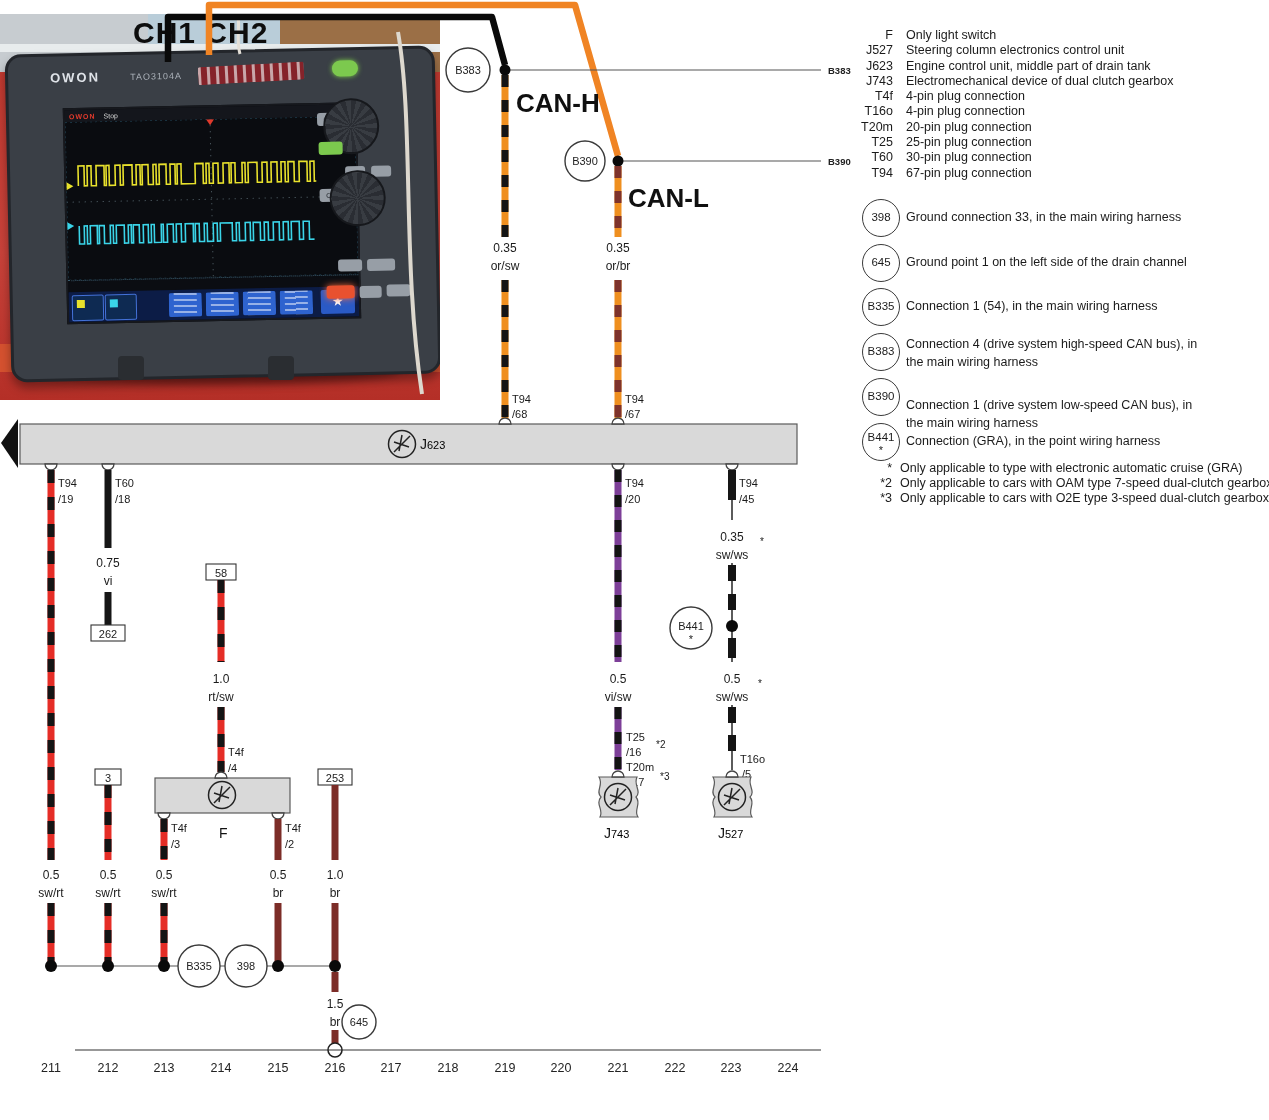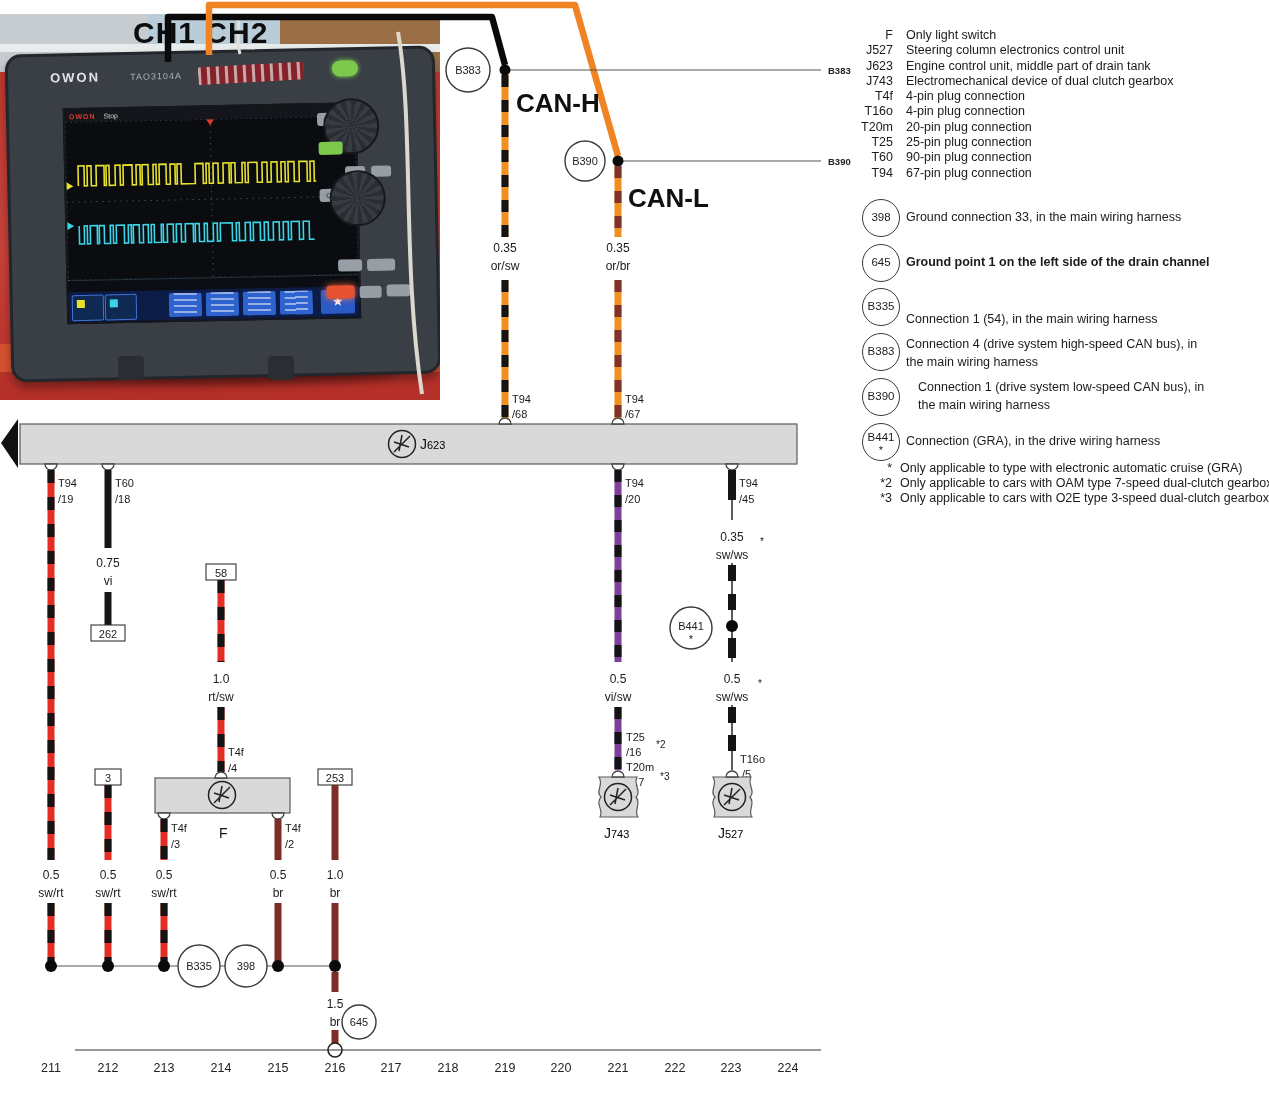--- a/index.html
+++ b/index.html
@@ -442,52 +442,52 @@
       <div class="lrow">
           <span class="lkey">T20m</span>
           <span class="ltext">20-pin plug connection</span>
         </div>
       <div class="lrow">
           <span class="lkey">T25</span>
           <span class="ltext">25-pin plug connection</span>
         </div>
       <div class="lrow">
           <span class="lkey">T60</span>
-          <span class="ltext">90-pin plug connection</span>
+          <span class="ltext">30-pin plug connection</span>
         </div>
       <div class="lrow">
           <span class="lkey">T94</span>
           <span class="ltext">67-pin plug connection</span>
         </div>
     </div>
 
     <div class="citem" style="top:199px;">
       <span class="ccircle">398</span>
       <div class="ctext" style="top:11px;">Ground connection 33, in the main wiring harness</div>
     </div>
     <div class="citem" style="top:244px;">
       <span class="ccircle">645</span>
-      <div class="ctext" style="top:11px;font-weight:bold;">Ground point 1 on the left side of the drain channel</div>
+      <div class="ctext" style="top:11px;">Ground point 1 on the left side of the drain channel</div>
     </div>
     <div class="citem" style="top:288px;">
       <span class="ccircle">B335</span>
-      <div class="ctext" style="top:24px;">Connection 1 (54), in the main wiring harness</div>
+      <div class="ctext" style="top:11px;">Connection 1 (54), in the main wiring harness</div>
     </div>
     <div class="citem" style="top:333px;">
       <span class="ccircle">B383</span>
       <div class="ctext w2" style="top:2px;line-height:18px;">Connection 4 (drive system high-speed CAN bus), in the main wiring harness</div>
     </div>
     <div class="citem" style="top:378px;">
       <span class="ccircle">B390</span>
-      <div class="ctext w2" style="top:0;line-height:18px;margin-left:12px;">Connection 1 (drive system low-speed CAN bus), in the main wiring harness</div>
+      <div class="ctext w2" style="top:18px;line-height:18px;">Connection 1 (drive system low-speed CAN bus), in the main wiring harness</div>
     </div>
     <div class="citem" style="top:423px;">
       <span class="ccircle" style="line-height:26px;">B441</span>
       <span class="cstar">*</span>
-      <div class="ctext" style="top:11px;">Connection (GRA), in the drive wiring harness</div>
+      <div class="ctext" style="top:11px;">Connection (GRA), in the point wiring harness</div>
     </div>
 
     <div class="nrow" style="top:461px;">
       <span class="nkey">*</span>
       <span class="ntext">Only applicable to type with electronic automatic cruise (GRA)</span>
     </div>
     <div class="nrow" style="top:476px;">
       <span class="nkey">*2</span>
       <span class="ntext">Only applicable to cars with OAM type 7-speed dual-clutch gearbox</span>
     </div>

